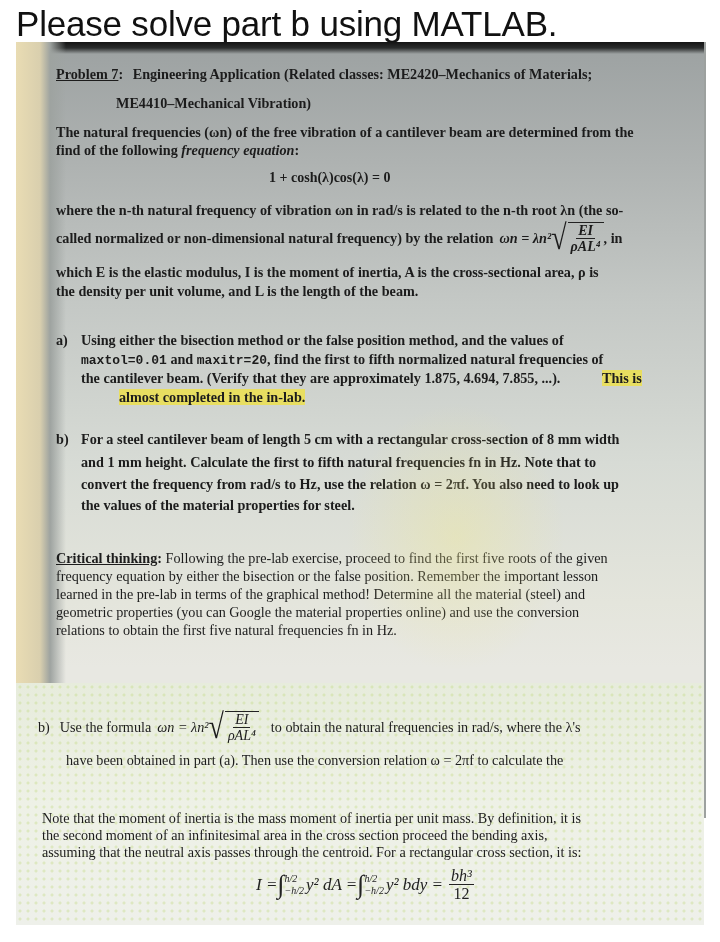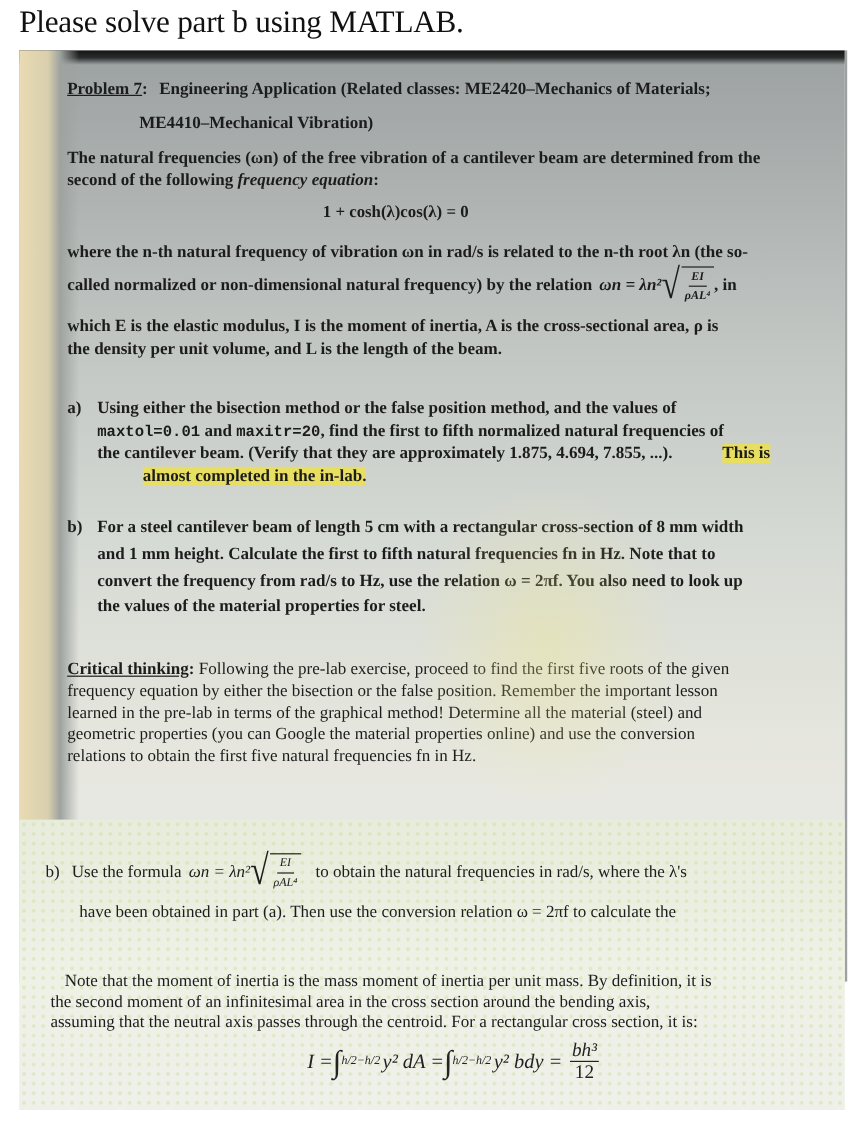--- a/index.html
+++ b/index.html
@@ -1,21 +1,21 @@
 <!DOCTYPE html>
 <html><head>
 <meta charset="utf-8">
 <style>
   html, body { margin: 0; padding: 0; background: #ffffff; }
   body { width: 720px; height: 942px; position: relative; overflow: hidden; font-family: "Liberation Sans", sans-serif; }
 
   .post-title {
     position: absolute; left: 16px; top: 4px;
-    font-family: Liberation Serif, serif;
-    font-size: 26px; color: #111; letter-spacing: -0.2px; white-space: nowrap;
+    font-family: Liberation Sans, sans-serif;
+    font-size: 35px; color: #111; letter-spacing: -0.2px; white-space: nowrap;
   }
 
   .photo { position: absolute; left: 16px; width: 688px; overflow: hidden; }
   .photo-1 {
     top: 42px; height: 776px;
     background:
       linear-gradient(90deg, #e9dcb3 0px, #d9cfae 24px, #9ea3a0 34px, rgba(0,0,0,0) 50px),
       linear-gradient(180deg, #141414 0px, #2a2c2c 6px, #9ea3a3 12px, #aeb2b1 120px, #c4c8c5 260px, #d7dbd5 420px, #e4e5dc 560px, #e8e8e2 626px);
     border-right: 2px solid #9da19f;
   }
@@ -34,44 +34,44 @@
   .doc { font-family: "Liberation Serif", serif; color: #1c1c1c; font-size: 14.2px; line-height: 20px; }
   .abs { position: absolute; white-space: nowrap; }
   .u { text-decoration: underline; font-weight: bold; }
   .b { font-weight: bold; }
   .i { font-style: italic; }
   .mono { font-family: "Liberation Mono", monospace; font-size: 13px; }
   .hl { background: rgba(240, 225, 60, 0.75); margin-left: 38px; }
 
   .sqrt-frac { display: inline-flex; align-items: center; vertical-align: middle; }
   .radical { font-size: 28px; line-height: 1; transform: scaleY(1.25); margin-right: 1px; }
-  .frac { display: inline-flex; flex-direction: column; align-items: center; border-top: 1px solid #222; padding: 0 3px; font-style: italic; font-size: 10px; line-height: 15px; }
+  .frac { display: inline-flex; flex-direction: column; align-items: center; border-top: 1px solid #222; padding: 0 3px; font-style: italic; font-size: 14px; line-height: 15px; }
   .frac .num { border-bottom: 1px solid #222; padding: 0 2px; }
   .frac.plain { border-top: none; }
 
   .eq-integral { font-family: "Liberation Serif", serif; font-size: 17px; font-style: italic; color: #222; }
   .int { font-size: 26px; font-style: normal; vertical-align: middle; }
-  .lims { display: inline-flex; flex-direction: row; font-size: 10px; line-height: 12px; vertical-align: middle; margin-right: 2px; }
+  .lims { display: inline-flex; flex-direction: column; font-size: 10px; line-height: 12px; vertical-align: middle; margin-right: 2px; }
 </style>
 </head>
 <body>
 
 <div class="post-title">Please solve part b using MATLAB.</div>
 
 <div class="photo photo-1 doc">
 
   <div class="abs" style="left:40px; top:22px;">
     <span class="u">Problem 7</span><span class="b">:</span>
     <span class="b" style="margin-left:6px;">Engineering Application (Related classes: ME2420–Mechanics of Materials;</span>
   </div>
   <div class="abs b" style="left:100px; top:40px;margin-top:11px;">ME4410–Mechanical Vibration)</div>
 
   <div class="abs b" style="left:40px; top:80px;">The natural frequencies (ωn) of the free vibration of a cantilever beam are determined from the</div>
   <div class="abs b" style="left:40px; top:98px;">
-    <span>second of the following </span><span class="i">frequency equation</span><span>:</span>
+    <span>find of the following </span><span class="i">frequency equation</span><span>:</span>
   </div>
   <div class="abs b" style="left:253px; top:126px; font-size:14px;">1 + cosh(λ)cos(λ) = 0</div>
 
   <div class="abs b" style="left:40px; top:158px;">where the n-th natural frequency of vibration ωn in rad/s is related to the n-th root λn (the so-</div>
   <div class="abs b" style="left:40px; top:180px; display:flex; align-items:center;">
     <span>called normalized or non-dimensional natural frequency) by the relation</span>
     <span class="i" style="margin-left:6px;">ωn = λn²</span>
     <span class="sqrt-frac">
       <span class="radical">√</span>
       <span class="frac">
@@ -121,22 +121,22 @@
       <span class="radical">√</span>
       <span class="frac">
         <span class="num">EI</span>
         <span>ρAL⁴</span>
       </span>
     </span>
     <span style="margin-left:12px;">to obtain the natural frequencies in rad/s, where the λ's</span>
   </div>
   <div class="abs" style="left:50px; top:67px;">have been obtained in part (a). Then use the conversion relation ω = 2πf to calculate the</div>
 
-  <div class="abs" style="left:38px; top:125px;">Note that the moment of inertia is the mass moment of inertia per unit mass. By definition, it is</div>
-  <div class="abs" style="left:26px; top:142px;">the second moment of an infinitesimal area in the cross section around the bending axis,</div>
+  <div class="abs" style="left:26px; top:125px;">Note that the moment of inertia is the mass moment of inertia per unit mass. By definition, it is</div>
+  <div class="abs" style="left:26px; top:142px;">the second moment of an infinitesimal area in the cross section proceed the bending axis,</div>
   <div class="abs" style="left:26px; top:159px;">assuming that the neutral axis passes through the centroid. For a rectangular cross section, it is:</div>
 
   <div class="abs eq-integral" style="left:240px; top:184px; display:flex; align-items:center;">
     <span>I =</span>
     <span class="int">∫</span>
     <span class="lims">
         <span>h/2</span>
         <span>−h/2</span>
       </span>
     <span>y² dA =</span>

